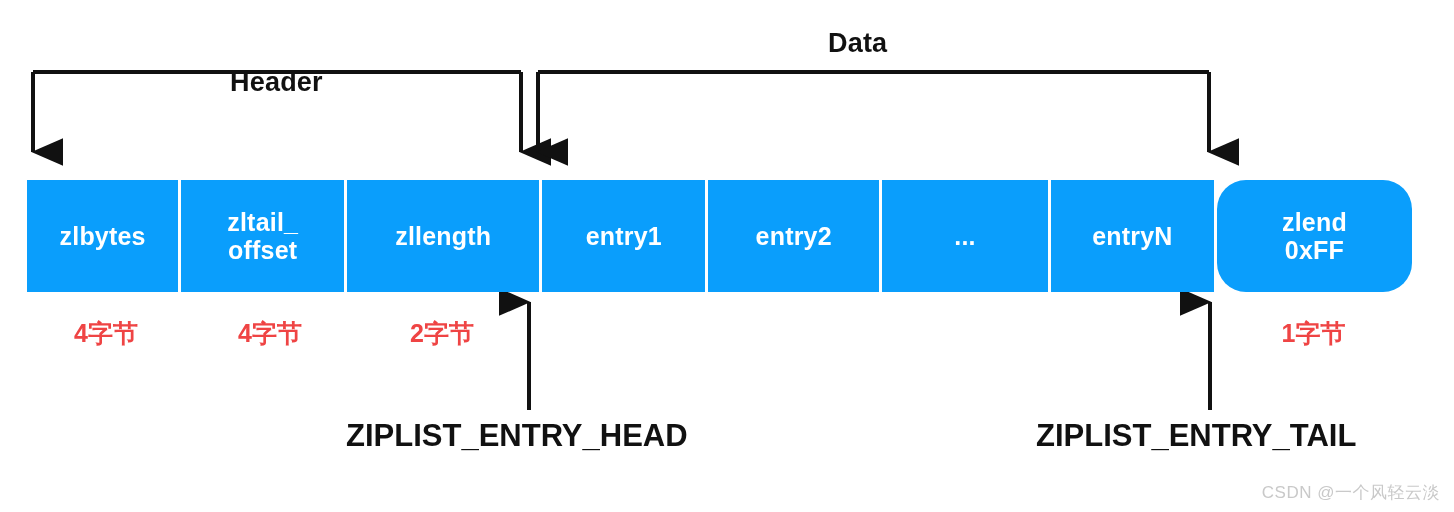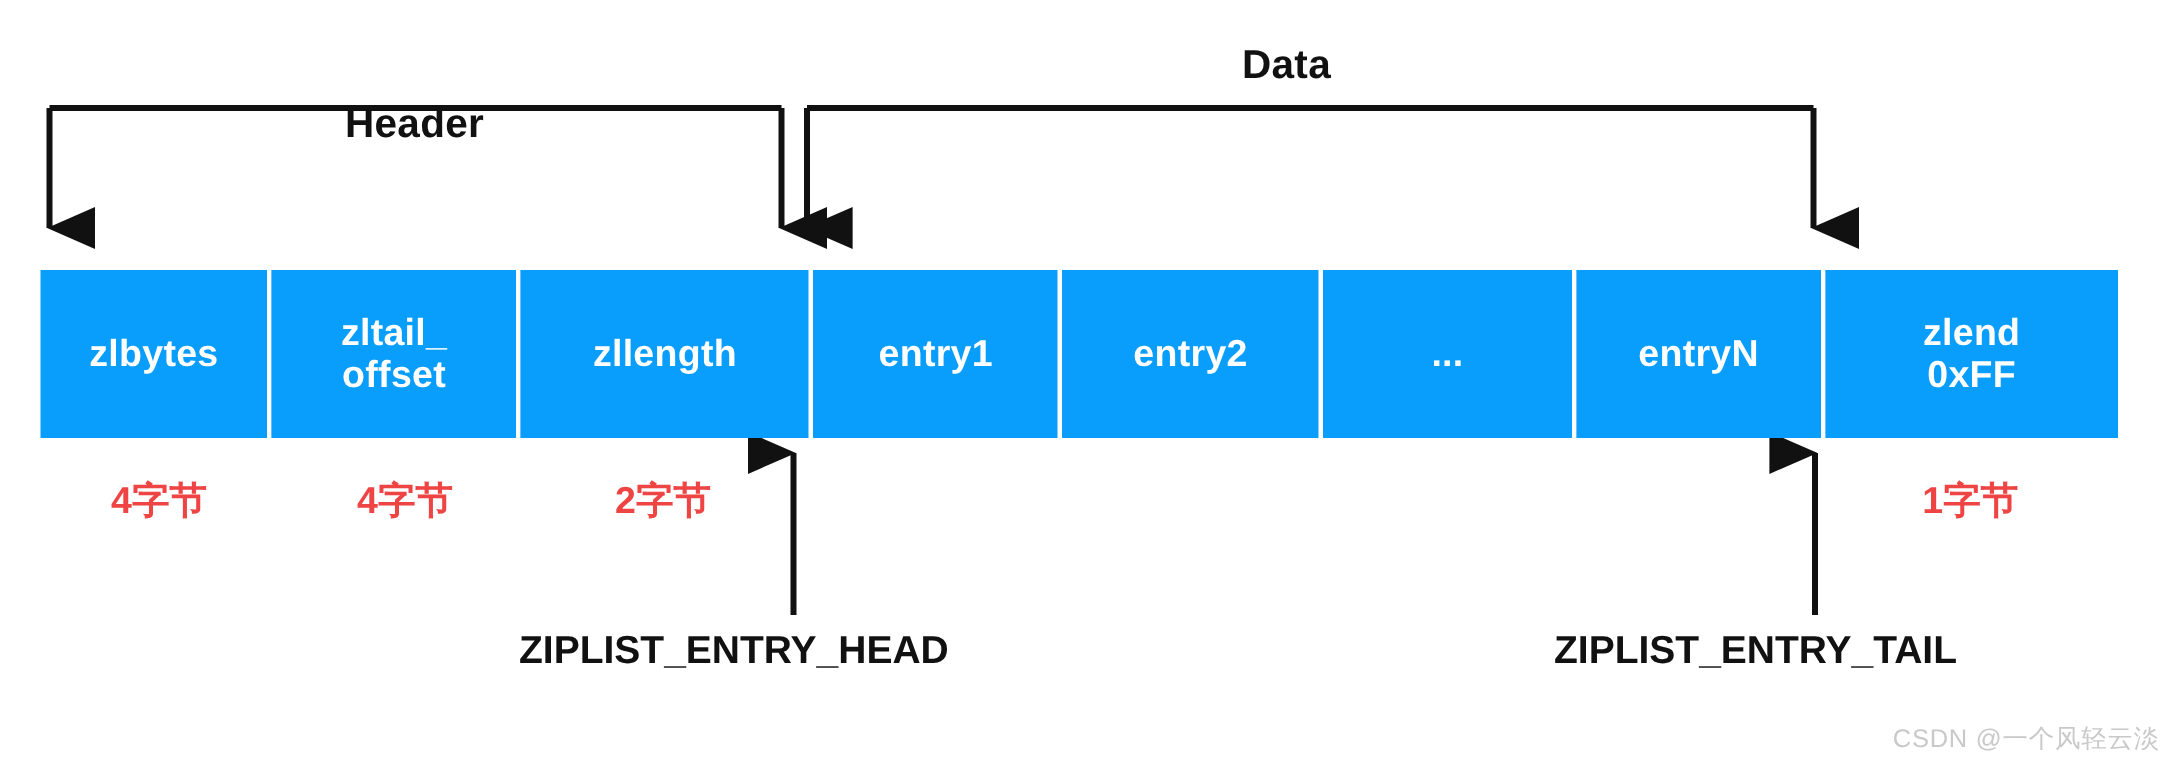--- a/index.html
+++ b/index.html
@@ -65,21 +65,21 @@
   }
   .cell:last-child { border-right: none; }
 
   .cell-zlbytes   { width: 158px; }
   .cell-zltail    { width: 170px; }
   .cell-zllength  { width: 200px; }
   .cell-entry1    { width: 170px; }
   .cell-entry2    { width: 178px; }
   .cell-ellipsis  { width: 173px; }
   .cell-entryn    { width: 170px; }
-  .cell-zlend     { width: 200px; }
+  .cell-zlend     { width: 200px; border-radius: 29px; }
 
   .cell .stack {
     display: flex;
     flex-direction: column;
     align-items: center;
     justify-content: center;
   }
 
   
   .size-label {
@@ -91,21 +91,21 @@
     text-align: center;
   }
   #size-0 { left: 27px;   top: 317px; width: 158px; }
   #size-1 { left: 188px;  top: 317px; width: 164px; }
   #size-2 { left: 355px;  top: 317px; width: 174px; }
   #size-3 { left: 1215px; top: 317px; width: 197px; }
 
   
   .pointer-caption {
     position: absolute;
-    font-size: 26px;
+    font-size: 31px;
     font-weight: bold;
     color: #111111;
     white-space: nowrap;
   }
   #caption-head { left: 346px;  top: 418px; }
   #caption-tail { left: 1036px; top: 418px; }
 
   
   #watermark {
     position: absolute;

